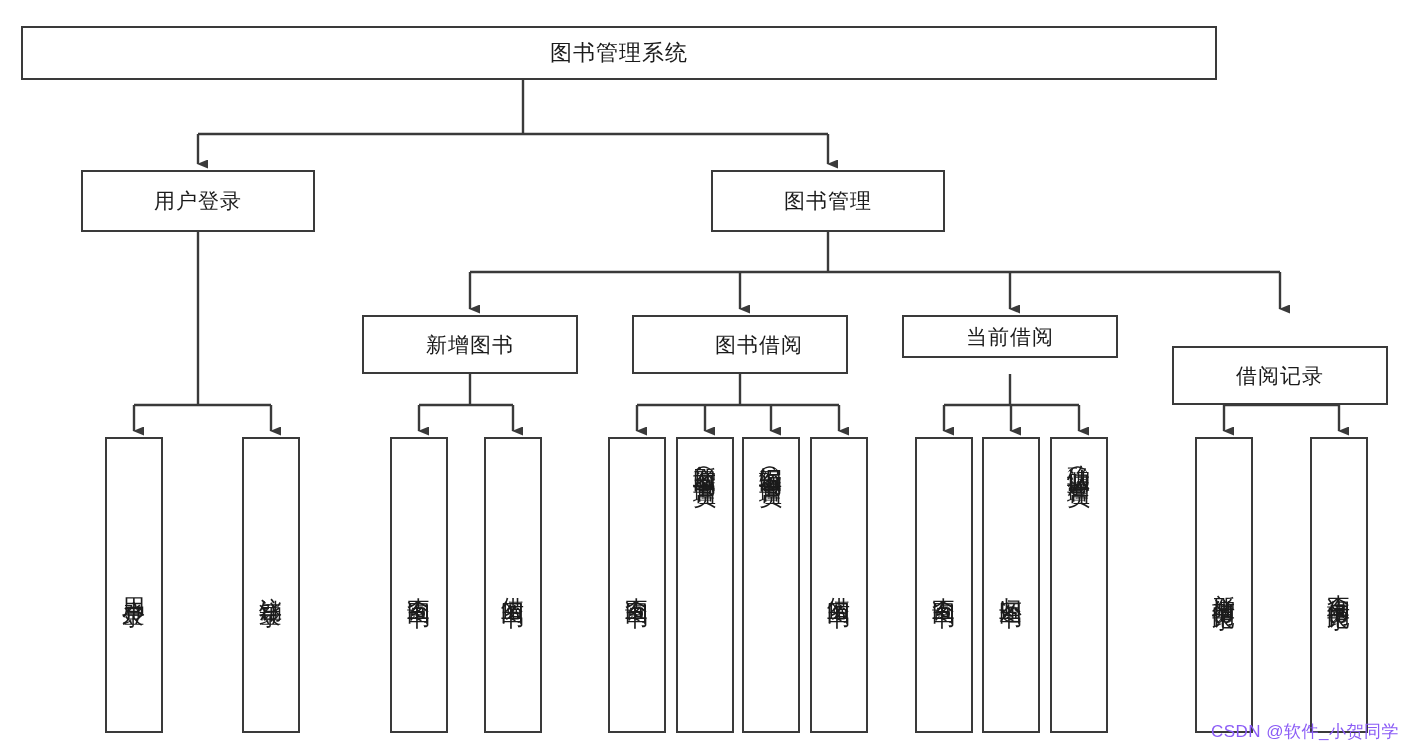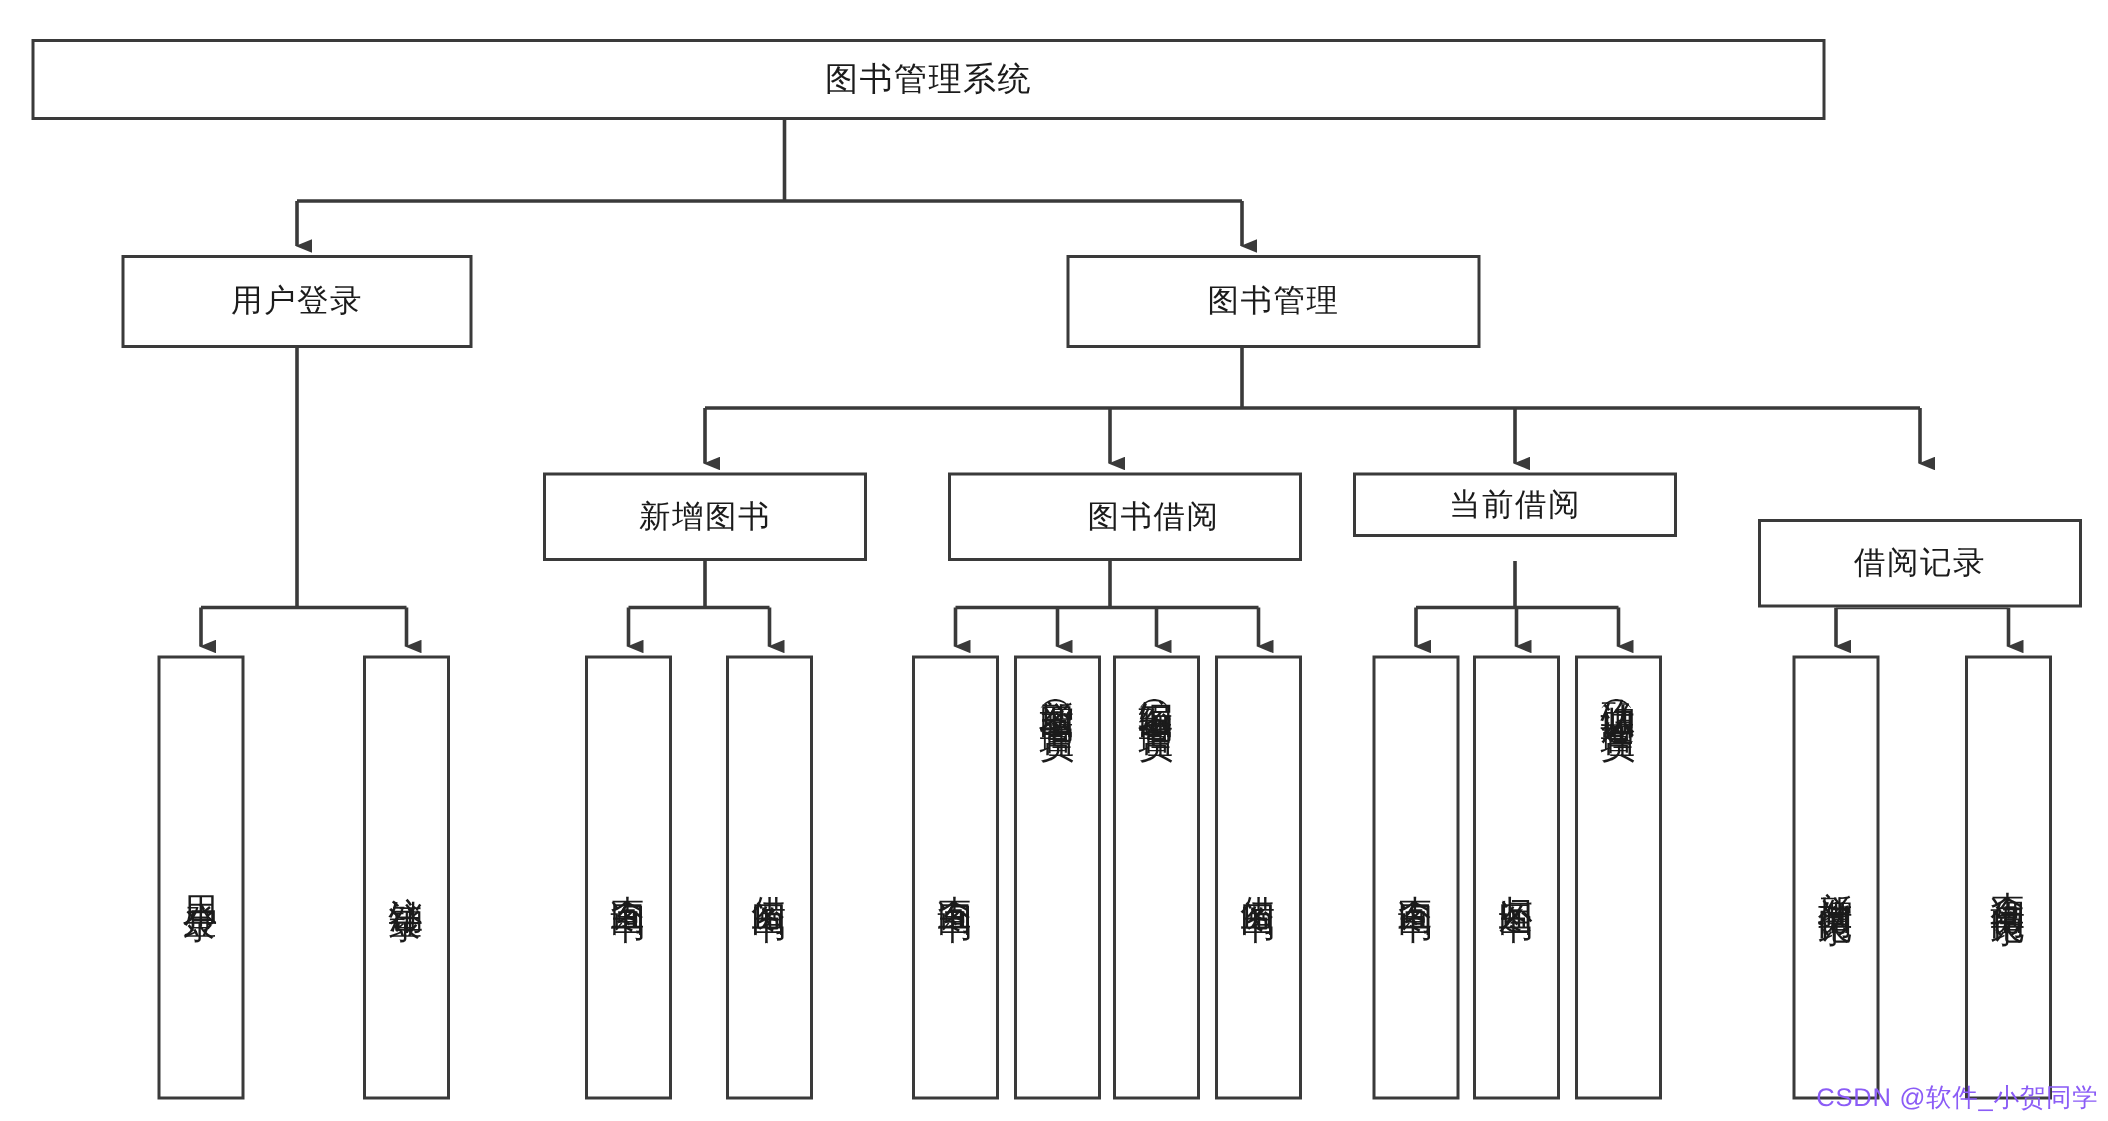--- a/index.html
+++ b/index.html
@@ -108,28 +108,28 @@
     </g>
   </svg>
 
   <div class="node h root" style="left:21px;top:14px;width:1196px;height:54px;margin-top:12px;">
     <span class="lbl">图书管理系统</span>
   </div>
 
   <div class="node h" style="left:81px;top:170px;width:234px;height:62px;">
     <span class="lbl">用户登录</span>
   </div>
-  <div class="node h" style="left:711px;top:170px;width:276px;height:62px;">
+  <div class="node h" style="left:711px;top:170px;width:234px;height:62px;">
     <span class="lbl">图书管理</span>
   </div>
 
   <div class="node h" style="left:362px;top:315px;width:216px;height:59px;">
     <span class="lbl">新增图书</span>
   </div>
-  <div class="node h" style="left:632px;top:315px;width:236px;height:59px;padding-left:38px;">
+  <div class="node h" style="left:632px;top:315px;width:216px;height:59px;padding-left:38px;">
     <span class="lbl">图书借阅</span>
   </div>
   <div class="node h" style="left:902px;top:315px;width:216px;height:43px;">
     <span class="lbl">当前借阅</span>
   </div>
   <div class="node h" style="left:1172px;top:315px;width:216px;height:59px;margin-top:31px;">
     <span class="lbl">借阅记录</span>
   </div>
 
   <div class="node v centered" style="left:105px;top:437px;width:58px;height:296px;">

